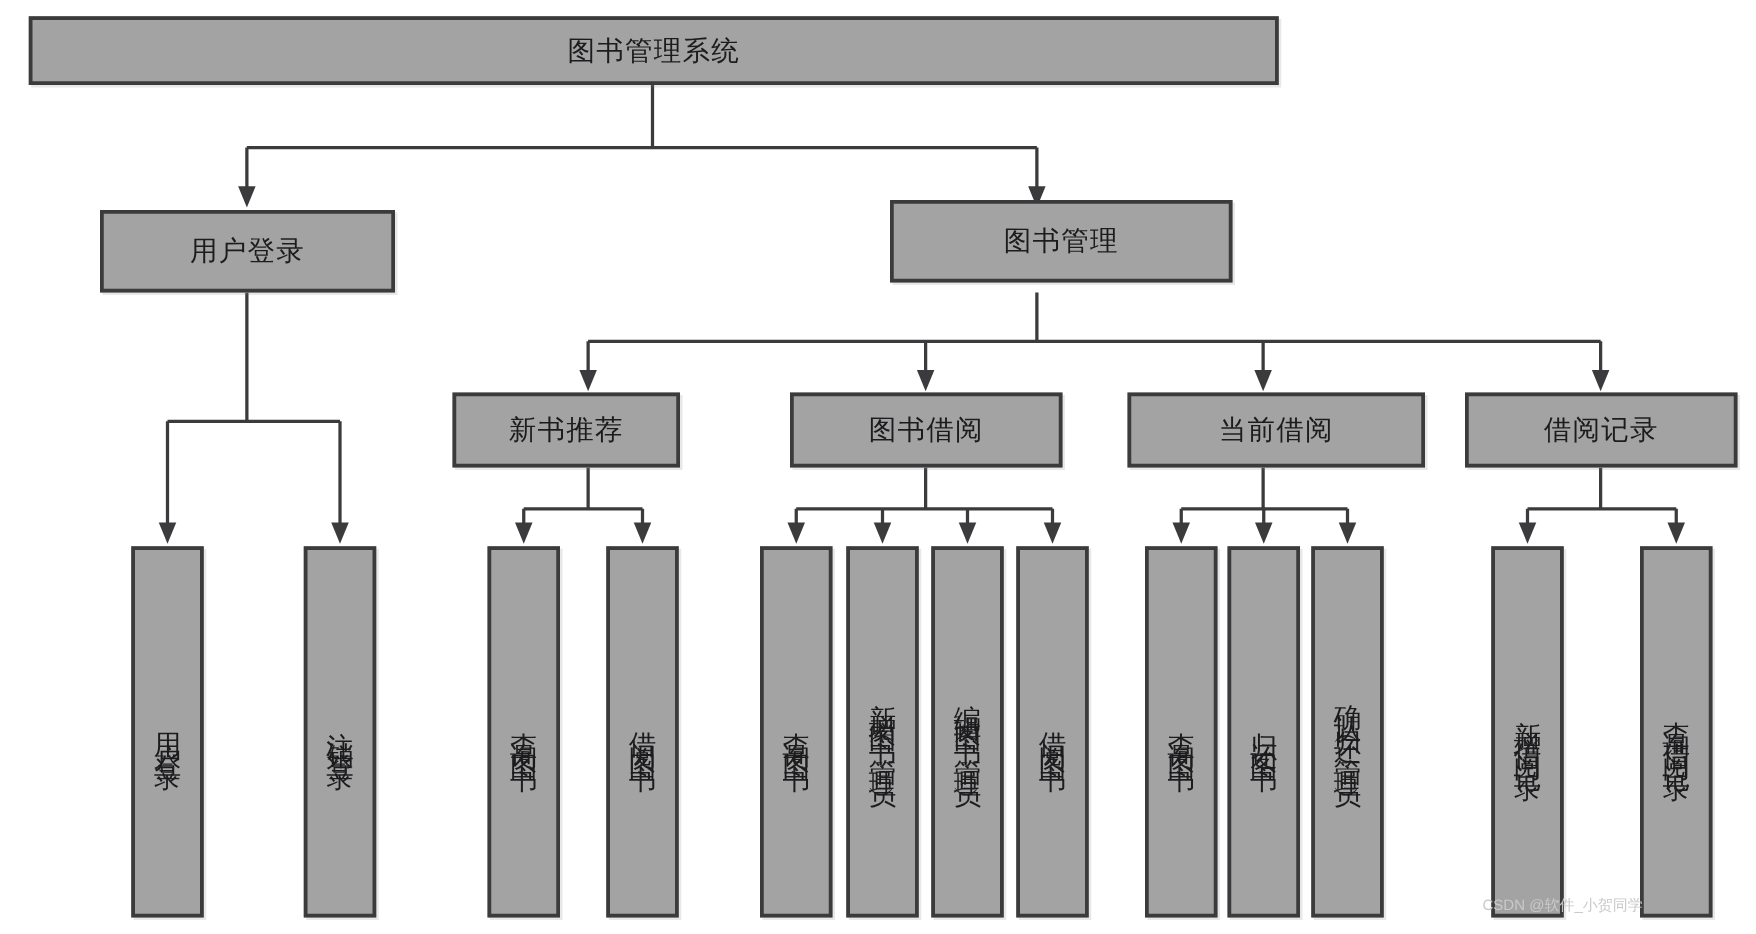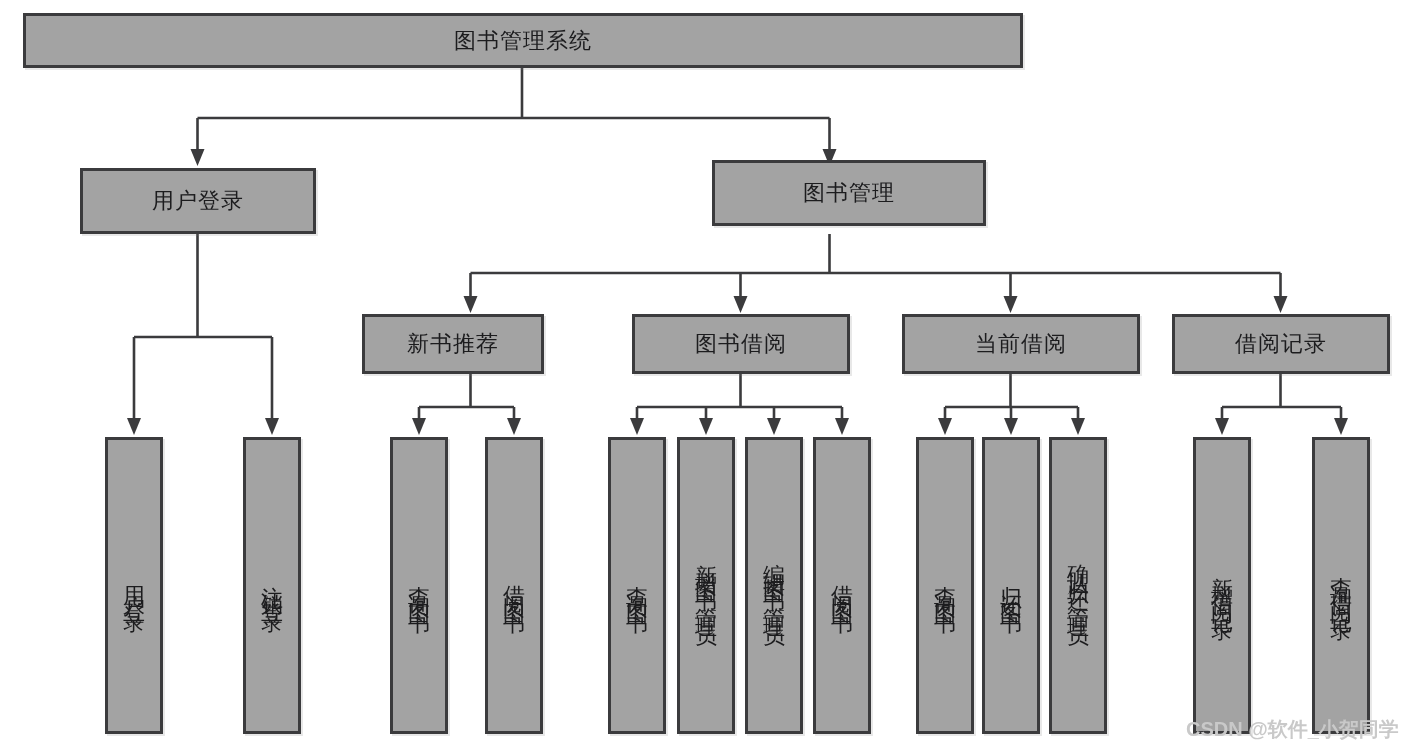--- a/index.html
+++ b/index.html
@@ -54,25 +54,24 @@
     writing-mode:vertical-rl;
     font-size:22px;
     letter-spacing:0.4em;
     line-height:1;
     white-space:nowrap;
   }
   .watermark{
     position:absolute;
     left:1186px;
     top:716px;
-    font-size:20px;
+    font-size:12px;
     color:var(--watermark);
     white-space:nowrap;
     z-index:5;
-    font-weight:bold;
   }
 </style>
 </head>
 <body>
 
 <div class="canvas">
 
   <svg class="wires" viewBox="0 0 1405 747" xmlns="http://www.w3.org/2000/svg">
     <defs>
       <polygon id="ah" points="0,0 -7,-17 7,-17"></polygon>

